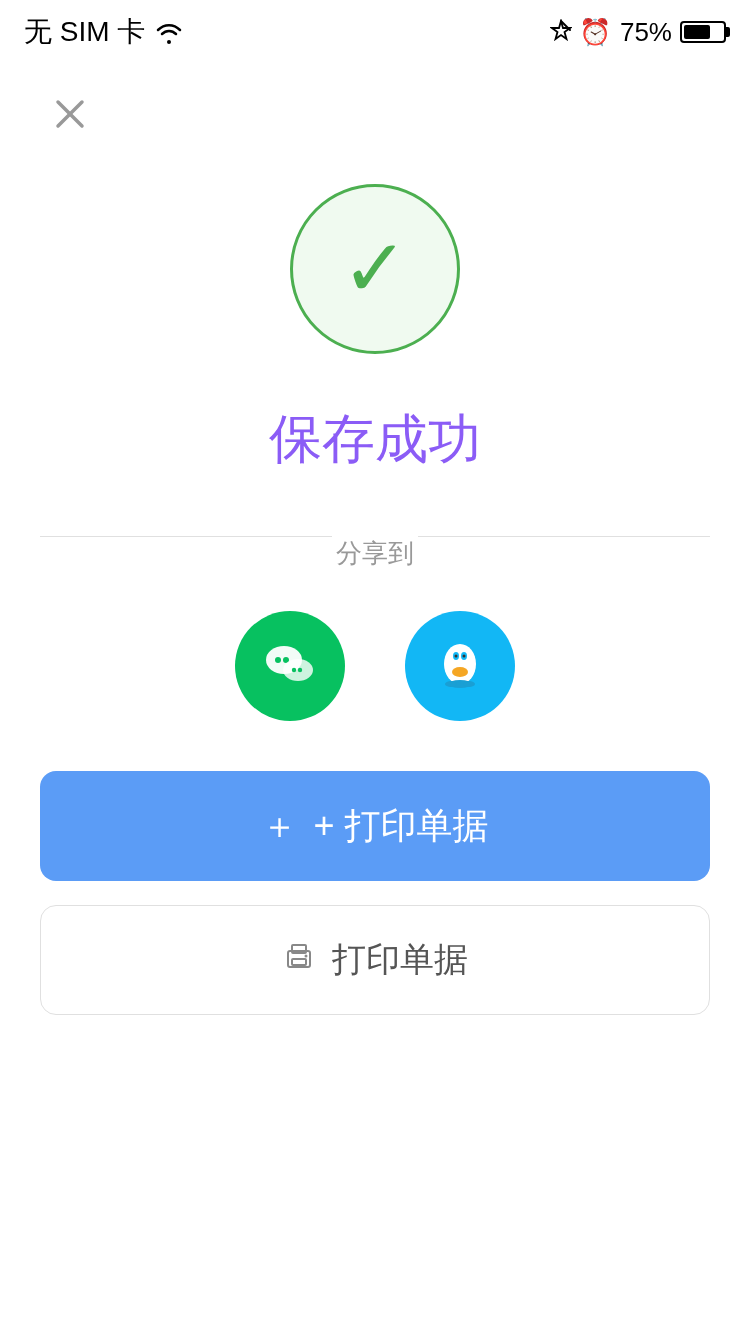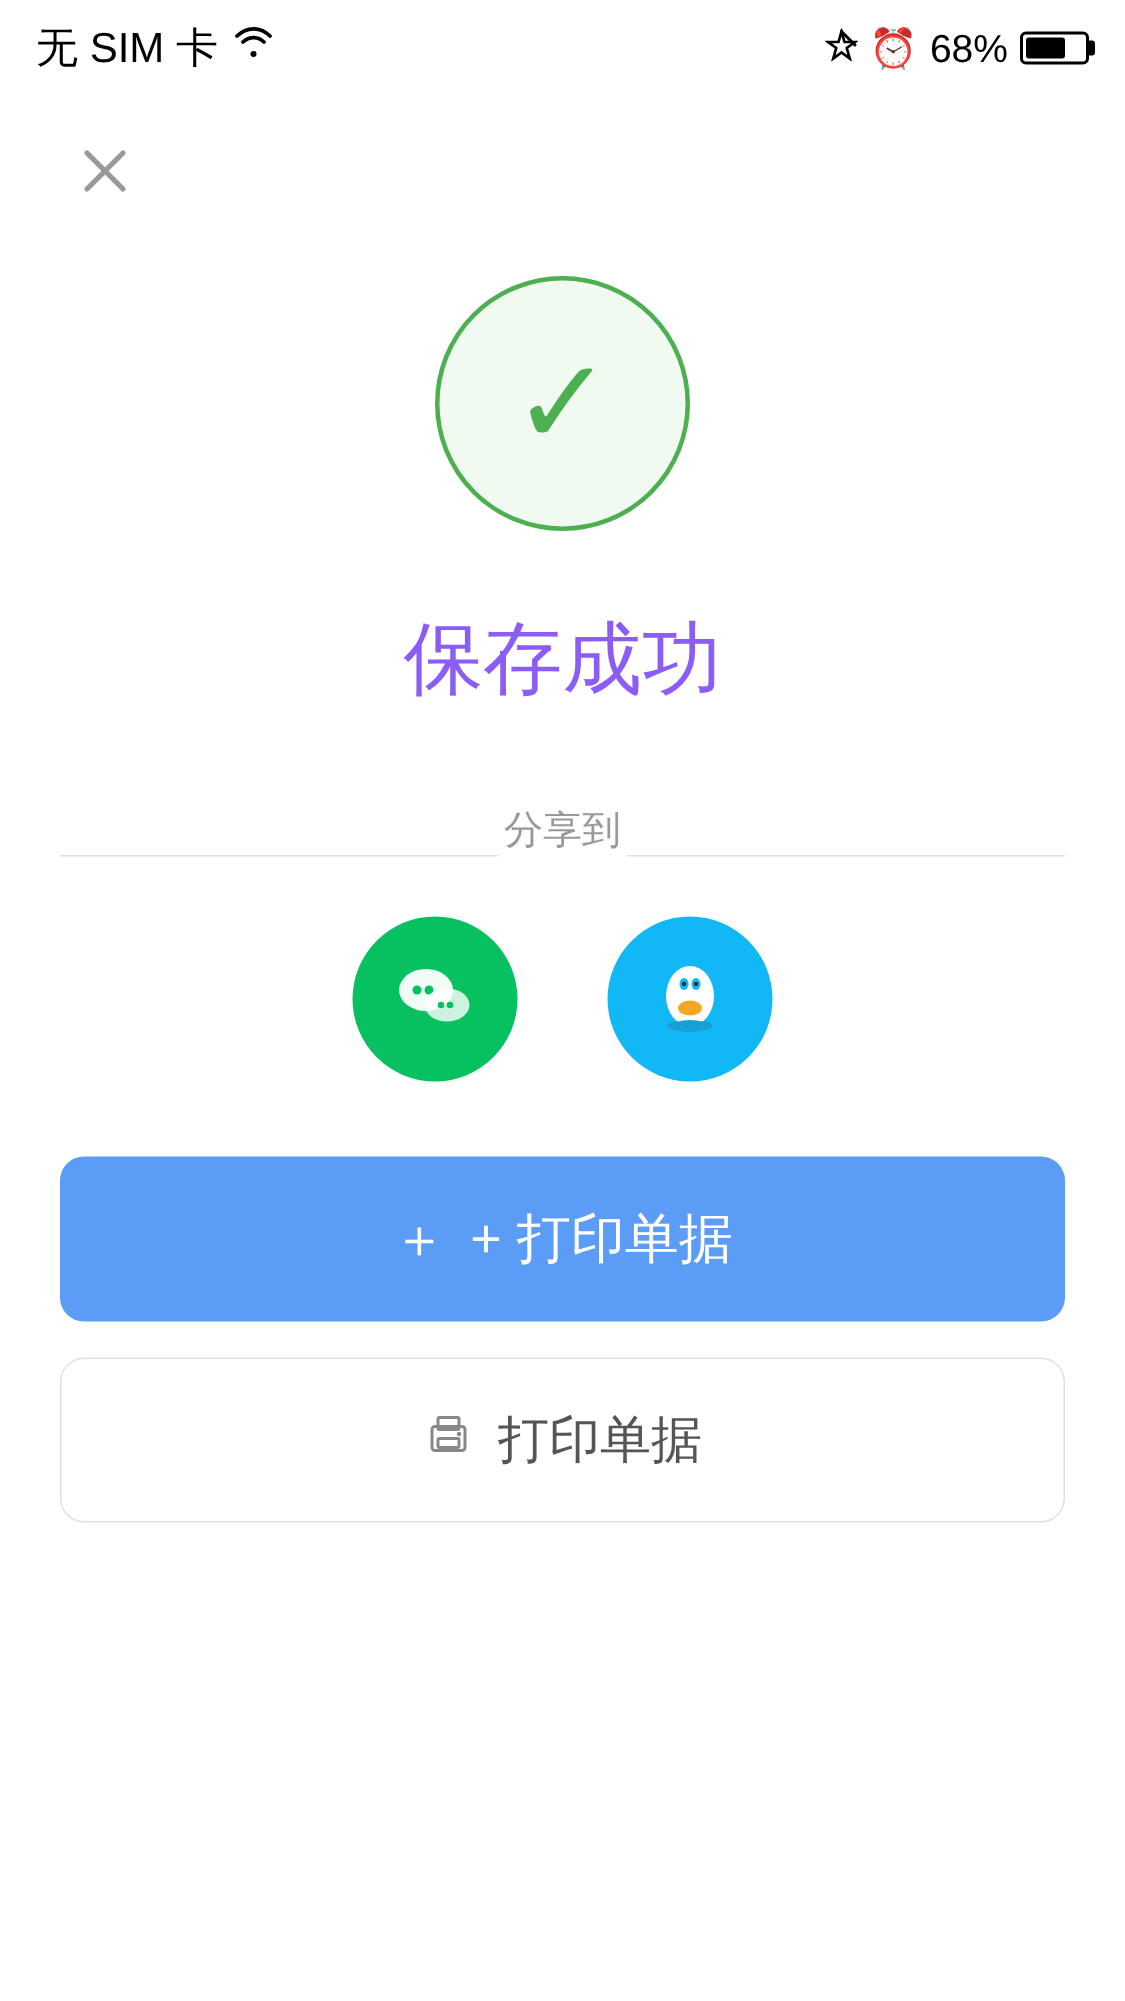--- a/index.html
+++ b/index.html
@@ -24,21 +24,21 @@
       height: 64px;
       display: flex;
       align-items: center;
       justify-content: space-between;
       padding: 0 24px;
       background: #ffffff;
     }
 
     .status-left {
       display: flex;
-      align-items: flex-start;
+      align-items: flex-end;
       gap: 10px;
       font-size: 28px;
       font-weight: 500;
       color: #000;
     }
 
     .status-center {
       font-size: 30px;
       font-weight: 600;
       color: #000;
@@ -145,21 +145,21 @@
     }
 
     
     .share-section {
       width: 100%;
       margin-bottom: 50px;
     }
 
     .share-divider {
       display: flex;
-      align-items: flex-end;
+      align-items: flex-start;
       gap: 4px;
       margin-bottom: 40px;
     }
 
     .divider-line {
       flex: 1;
       height: 1px;
       background: #e0e0e0;
     }
 
@@ -251,21 +251,21 @@
     </span>
   </div>
   <div class="status-right">
     <span>
       <svg width="22" height="22" viewBox="0 0 22 22">
         <path d="M11 2l2 7h7l-5.5 4 2 7L11 16l-5.5 4 2-7L2 9h7z" fill="none" stroke="#000" stroke-width="1.8"></path>
         <path d="M11 2 L20 11" stroke="#000" stroke-width="2" stroke-linecap="round"></path>
       </svg>
     </span>
     <span>⏰</span>
-    <span>68%</span>
+    <span>75%</span>
     <div class="battery-container">
       <div class="battery-bar">
         <div class="battery-fill"></div>
       </div>
     </div>
   </div>
 </div>
 
 <div class="main-content">
 

